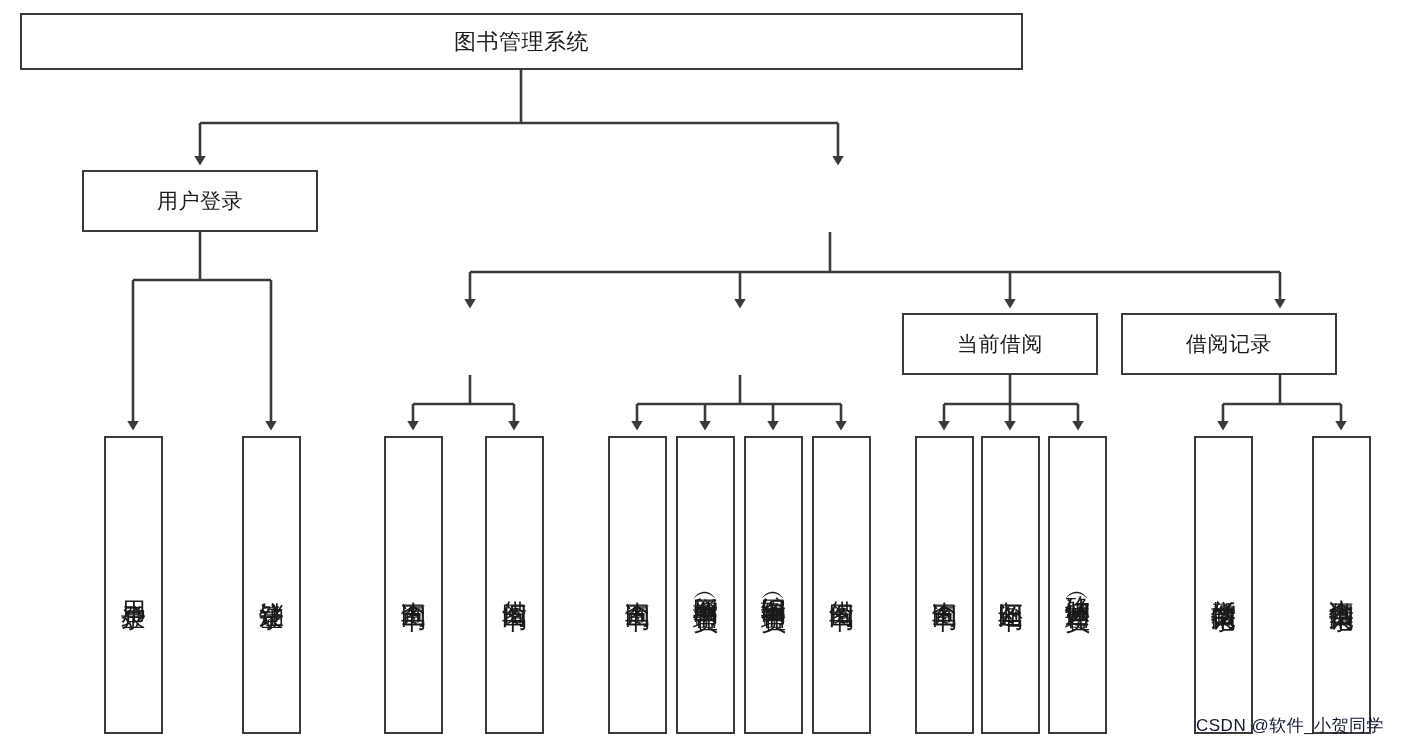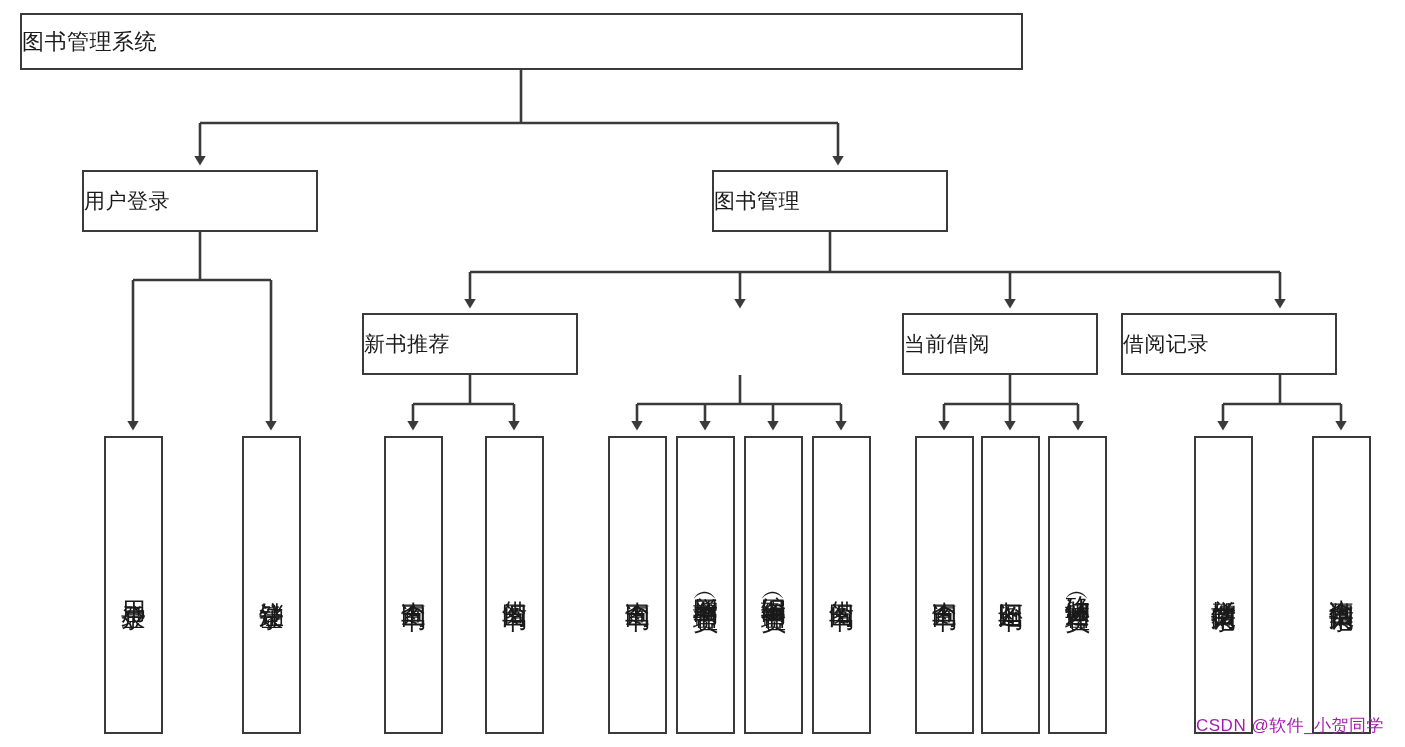--- a/index.html
+++ b/index.html
@@ -26,21 +26,21 @@
     height: 747px;
     pointer-events: none;
   }
   .node {
     position: absolute;
     box-sizing: border-box;
     background: #ffffff;
     border: 2px solid #3a3a3a;
     display: flex;
     align-items: center;
-    justify-content: flex-start;
+    justify-content: center;
     color: #1a1a1a;
     line-height: 1.18;
   }
   .node-label {
     display: block;
     text-align: center;
     white-space: pre-line;
   }
   
   .node.h .node-label {
@@ -60,21 +60,21 @@
     writing-mode: vertical-rl;
     text-orientation: upright;
     font-size: 25px;
     letter-spacing: 2px;
     line-height: 1;
     white-space: nowrap;
   }
   .watermark {
     position: absolute;
     font-size: 17px;
-    color: #a21caf;
+    color: #0f172a;
     letter-spacing: 0.5px;
     white-space: nowrap;
     user-select: none;
   }
 </style>
 </head>
 <body>
 
 <div id="canvas">
 
@@ -131,27 +131,21 @@
   </svg>
 
   <div class="node h root" style="left:20px; top:13px; width:1003px; height:57px;">
     <span class="node-label">图书管理系统</span>
   </div>
 
   <div class="node h" style="left:82px; top:170px; width:236px; height:62px;">
     <span class="node-label">用户登录</span>
   </div>
 
-  <div class="node h" style="left:712px; top:170px; width:236px; height:62px;">
-    <span class="node-label">图书管理</span>
-  </div>
-
-  <div class="node h" style="left:362px; top:313px; width:216px; height:62px;">
-    <span class="node-label">新书推荐</span>
-  </div>
+
 
 
   <div class="node h" style="left:902px; top:313px; width:196px; height:62px;">
     <span class="node-label">当前借阅</span>
   </div>
 
   <div class="node h" style="left:1121px; top:313px; width:216px; height:62px;">
     <span class="node-label">借阅记录</span>
   </div>
 

